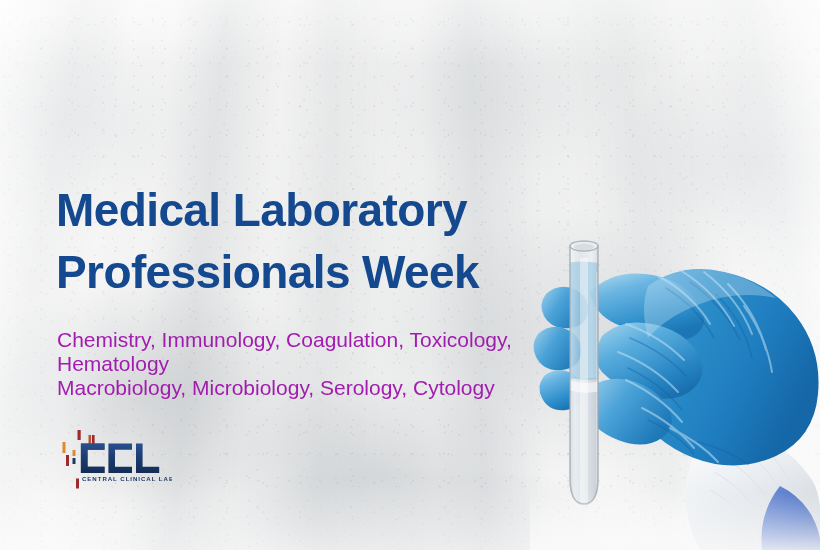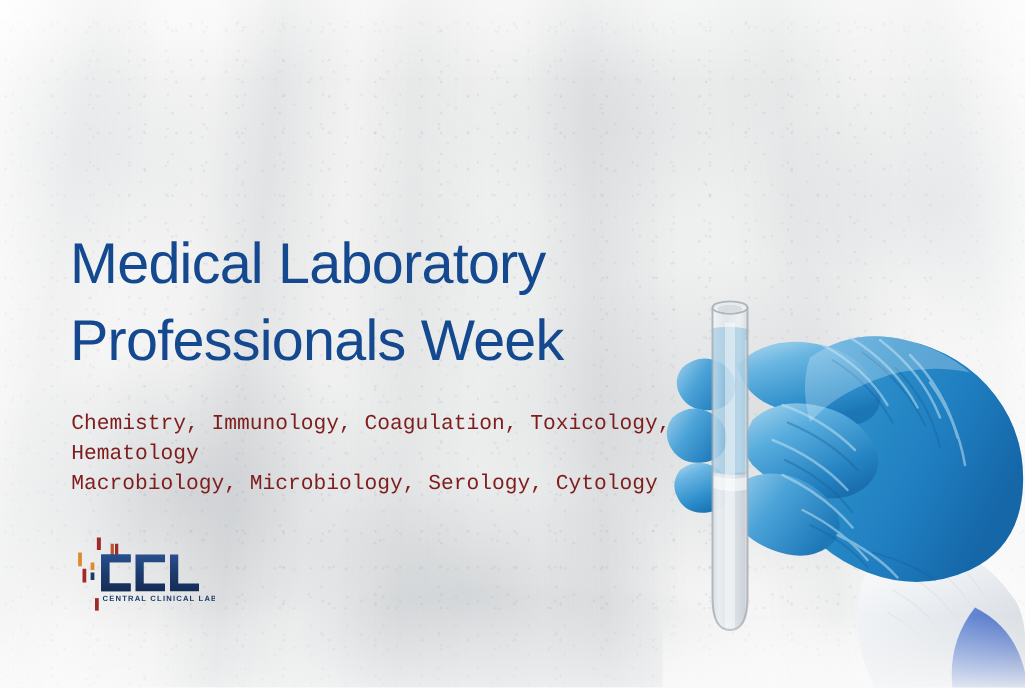--- a/index.html
+++ b/index.html
@@ -73,38 +73,37 @@
   }
 
   
   .headline {
     position: absolute;
     left: 56px;
     top: 179px;
     width: 540px;
     font-size: 46px;
     line-height: 62px;
-    font-weight: 400;
+    font-weight: 700;
     letter-spacing: -0.6px;
     color: #14488f;
     white-space: pre-line;
   }
 
   
   .subtitle {
     position: absolute;
     left: 57px;
     top: 328px;
     width: 530px;
-    font-size: 17px;
+    font-size: 21px;
     line-height: 24px;
     font-weight: 400;
-    color: #7f1d1d;
+    color: #a21caf;
     white-space: pre-line;
-    font-family: Liberation Mono, monospace;
   }
 
   
   .logo {
     position: absolute;
     left: 52px;
     top: 428px;
     width: 120px;
     height: 62px;
   }

